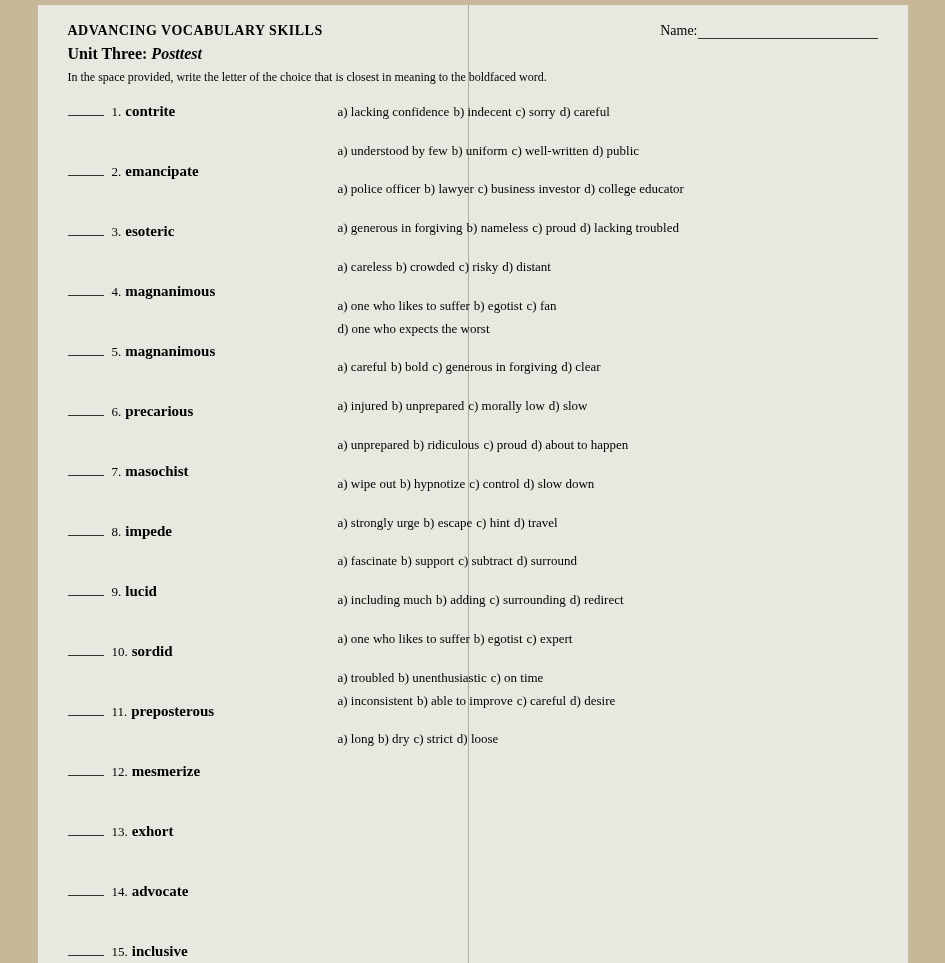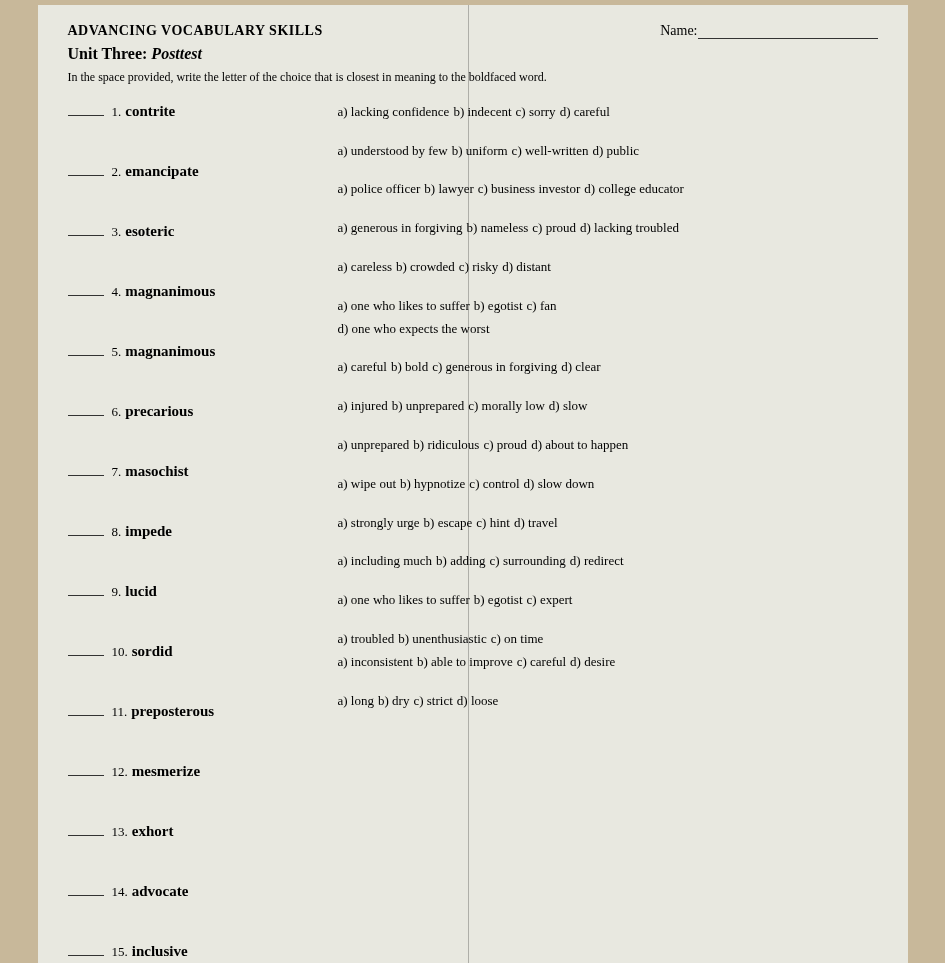--- a/index.html
+++ b/index.html
@@ -308,20 +308,28 @@
         <div class="choices-block">
           <div class="choice-row">
             <span class="choice"><span class="choice-letter">a) </span><span>strongly urge</span></span>
             <span class="choice"><span class="choice-letter">b) </span><span>escape</span></span>
             <span class="choice"><span class="choice-letter">c) </span><span>hint</span></span>
             <span class="choice"><span class="choice-letter">d) </span><span>travel</span></span>
           </div>
         </div>
         <div class="choices-block">
           <div class="choice-row">
+            <span class="choice"><span class="choice-letter">a) </span><span>fascinate</span></span>
+            <span class="choice"><span class="choice-letter">b) </span><span>support</span></span>
+            <span class="choice"><span class="choice-letter">c) </span><span>subtract</span></span>
+            <span class="choice"><span class="choice-letter">d) </span><span>surround</span></span>
+          </div>
+        </div>
+        <div class="choices-block">
+          <div class="choice-row">
             <span class="choice"><span class="choice-letter">a) </span><span>including much</span></span>
             <span class="choice"><span class="choice-letter">b) </span><span>adding</span></span>
             <span class="choice"><span class="choice-letter">c) </span><span>surrounding</span></span>
             <span class="choice"><span class="choice-letter">d) </span><span>redirect</span></span>
           </div>
         </div>
         <div class="choices-block">
           <div class="choice-row">
             <span class="choice"><span class="choice-letter">a) </span><span>one who likes to suffer</span></span>
             <span class="choice"><span class="choice-letter">b) </span><span>egotist</span></span>

